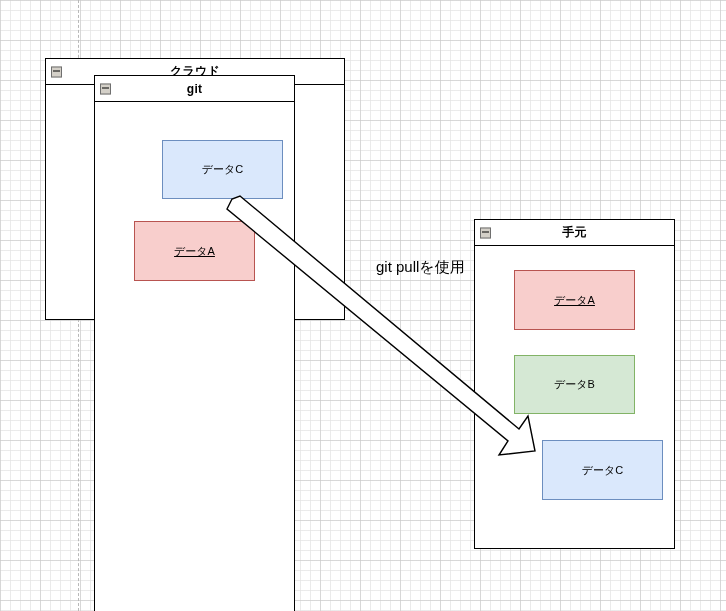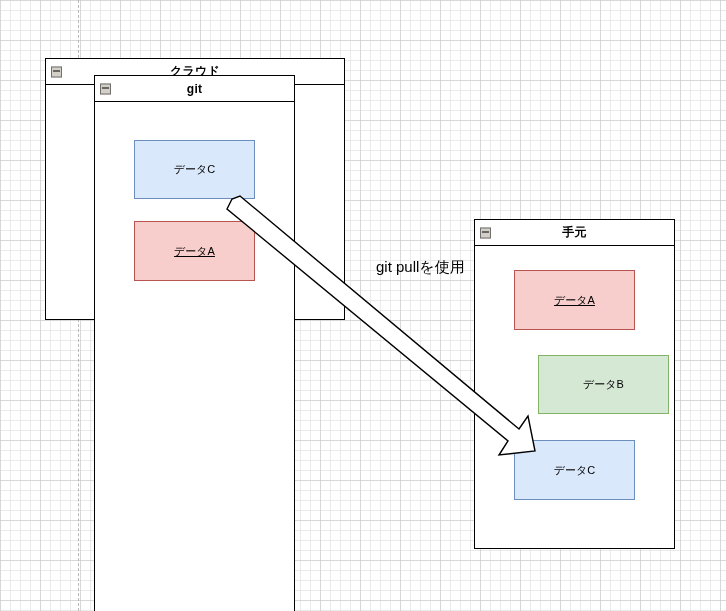--- a/index.html
+++ b/index.html
@@ -91,21 +91,21 @@
     position: absolute;
     box-sizing: border-box;
     border-width: 1px;
     border-style: solid;
     display: flex;
     align-items: center;
     justify-content: center;
     font-size: 11px;
     color: #000000;
   }
-  .node-blue  { background: #dae8fc; border-color: #6c8ebf; }
+  .node-blue  { background: #dae8fc; border-color: #6c8ebf; margin-left: 28px; }
   .node-pink  { background: #f8cecc; border-color: #b85450; text-decoration: underline; }
   .node-green { background: #d5e8d4; border-color: #82b366; }
 
   
   .arrow-layer {
     position: absolute;
     left: 0;
     top: 0;
     width: 726px;
     height: 611px;
@@ -147,21 +147,21 @@
       <span class="container-title">手元</span>
     </div>
   </div>
 
   <div class="node node-blue" style="left:134px; top:140px; width:121px; height:59px;">データC</div>
 
   <div class="node node-pink" style="left:134px; top:221px; width:121px; height:60px;">データA</div>
 
   <div class="node node-pink" style="left:514px; top:270px; width:121px; height:60px;">データA</div>
 
-  <div class="node node-green" style="left:514px; top:355px; width:131px; height:59px;margin-left:24px;">データB</div>
+  <div class="node node-green" style="left:514px; top:355px; width:121px; height:59px;">データB</div>
 
   <div class="node node-blue" style="left:514px; top:440px; width:121px; height:60px;">データC</div>
 
   <svg class="arrow-layer" viewBox="0 0 726 611" width="726" height="611">
     <polygon points="232,199 227,209 508,441 499,455 535,451 528,416 519,429 240,196" fill="#ffffff" stroke="#000000" stroke-width="1.4" stroke-linejoin="miter"></polygon>
   </svg>
 
   <div class="edge-label" style="left:376px; top:258px;">git pullを使用</div>
 
 </div>

